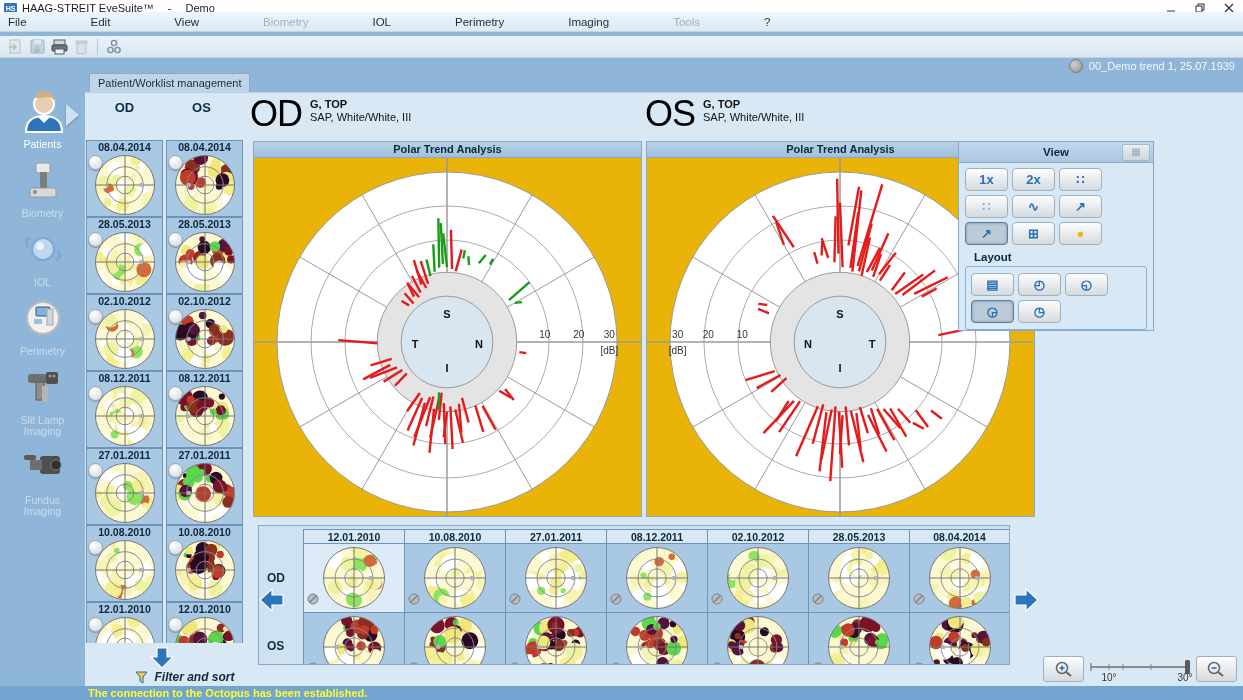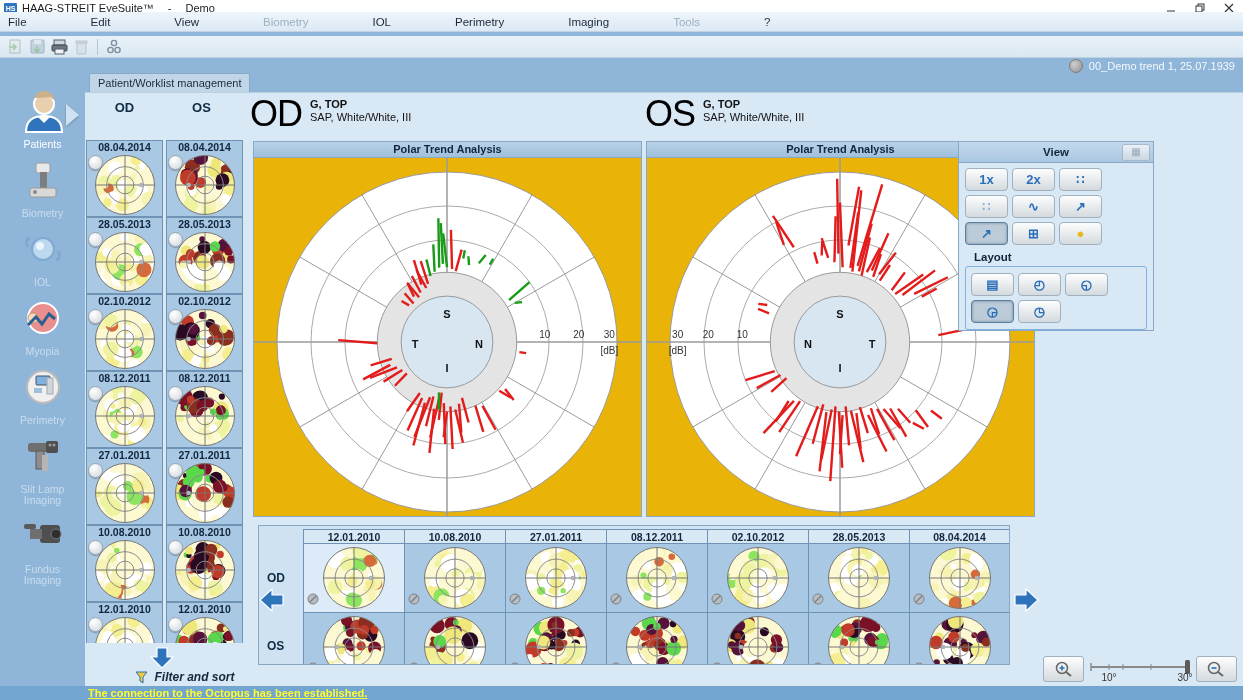--- a/index.html
+++ b/index.html
@@ -88,21 +88,21 @@
   .fs-cell.sel{background:#dcebf7;}
   .fs-label{position:absolute;left:8px;font-weight:bold;font-size:12px;color:#0e2b45;}
   .no-icon{position:absolute;left:3px;bottom:3px;}
   .fs-arrow{top:588px;width:26px;height:24px;}
   
   #zoombar{left:1040px;top:653px;width:200px;height:32px;display:flex;align-items:center;}
   .zbtn{width:40px;height:24px;border:1px solid #9fb0bf;border-radius:3px;background:linear-gradient(#fdfdfd,#d4dade);
     display:flex;align-items:center;justify-content:center;margin:0 3px;}
   
   #statusbar{left:0;top:686px;width:1243px;height:14px;background:#72a5cf;color:#fdfd2e;
-    font-size:11px;font-weight:bold;line-height:14px;padding-left:88px;box-sizing:border-box;text-decoration:underline;}
+    font-size:11px;font-weight:bold;line-height:14px;padding-left:88px;box-sizing:border-box;}
 </style>
 </head>
 <body>
 
 <div id="titlebar" class="abs">
   <span id="hs-logo">HS</span>
   <span>HAAG-STREIT EyeSuite™</span>
   <span style="margin:0 14px;">-</span>
   <span>Demo</span>
   <div id="wincontrols">
@@ -199,30 +199,20 @@
     </div>
     <div class="side-item">
       <span><svg width="46" height="44">
           <circle cx="23" cy="21" r="11" fill="#bcd8ee" stroke="#7fa9d0" stroke-width="2"></circle>
           <path d="M10,10 q-6,2 -2,9" fill="none" stroke="#7fa9d0" stroke-width="3"></path>
           <path d="M36,32 q6,-2 2,-9" fill="none" stroke="#7fa9d0" stroke-width="3"></path>
           <circle cx="20" cy="18" r="4" fill="#e9f4fc"></circle>
         </svg></span>
       <div class="lbl">
         <div>IOL</div>
-      </div>
-    </div>
-    <div class="side-item">
-      <span><svg width="46" height="44">
-          <circle cx="23" cy="21" r="15" fill="#e98f8f" stroke="#fff" stroke-width="2"></circle>
-          <circle cx="13" cy="21" r="5" fill="#f7d9c4" stroke="#c96"></circle>
-          <path d="M8,28 l8,-8 6,7 7,-10 6,5" fill="none" stroke="#2b5f8f" stroke-width="3"></path>
-        </svg></span>
-      <div class="lbl">
-        <div>Myopia</div>
       </div>
     </div>
     <div class="side-item">
       <span><svg width="46" height="44">
           <circle cx="23" cy="21" r="16" fill="#f0f0f0" stroke="#bbb" stroke-width="2"></circle>
           <rect x="16" y="10" width="14" height="9" rx="1" fill="#7fb2e0" stroke="#456"></rect>
           <rect x="14" y="22" width="8" height="5" fill="#9fc0dc"></rect>
           <rect x="27" y="12" width="6" height="16" fill="#cfd6dc" stroke="#aaa"></rect>
         </svg></span>
       <div class="lbl">

